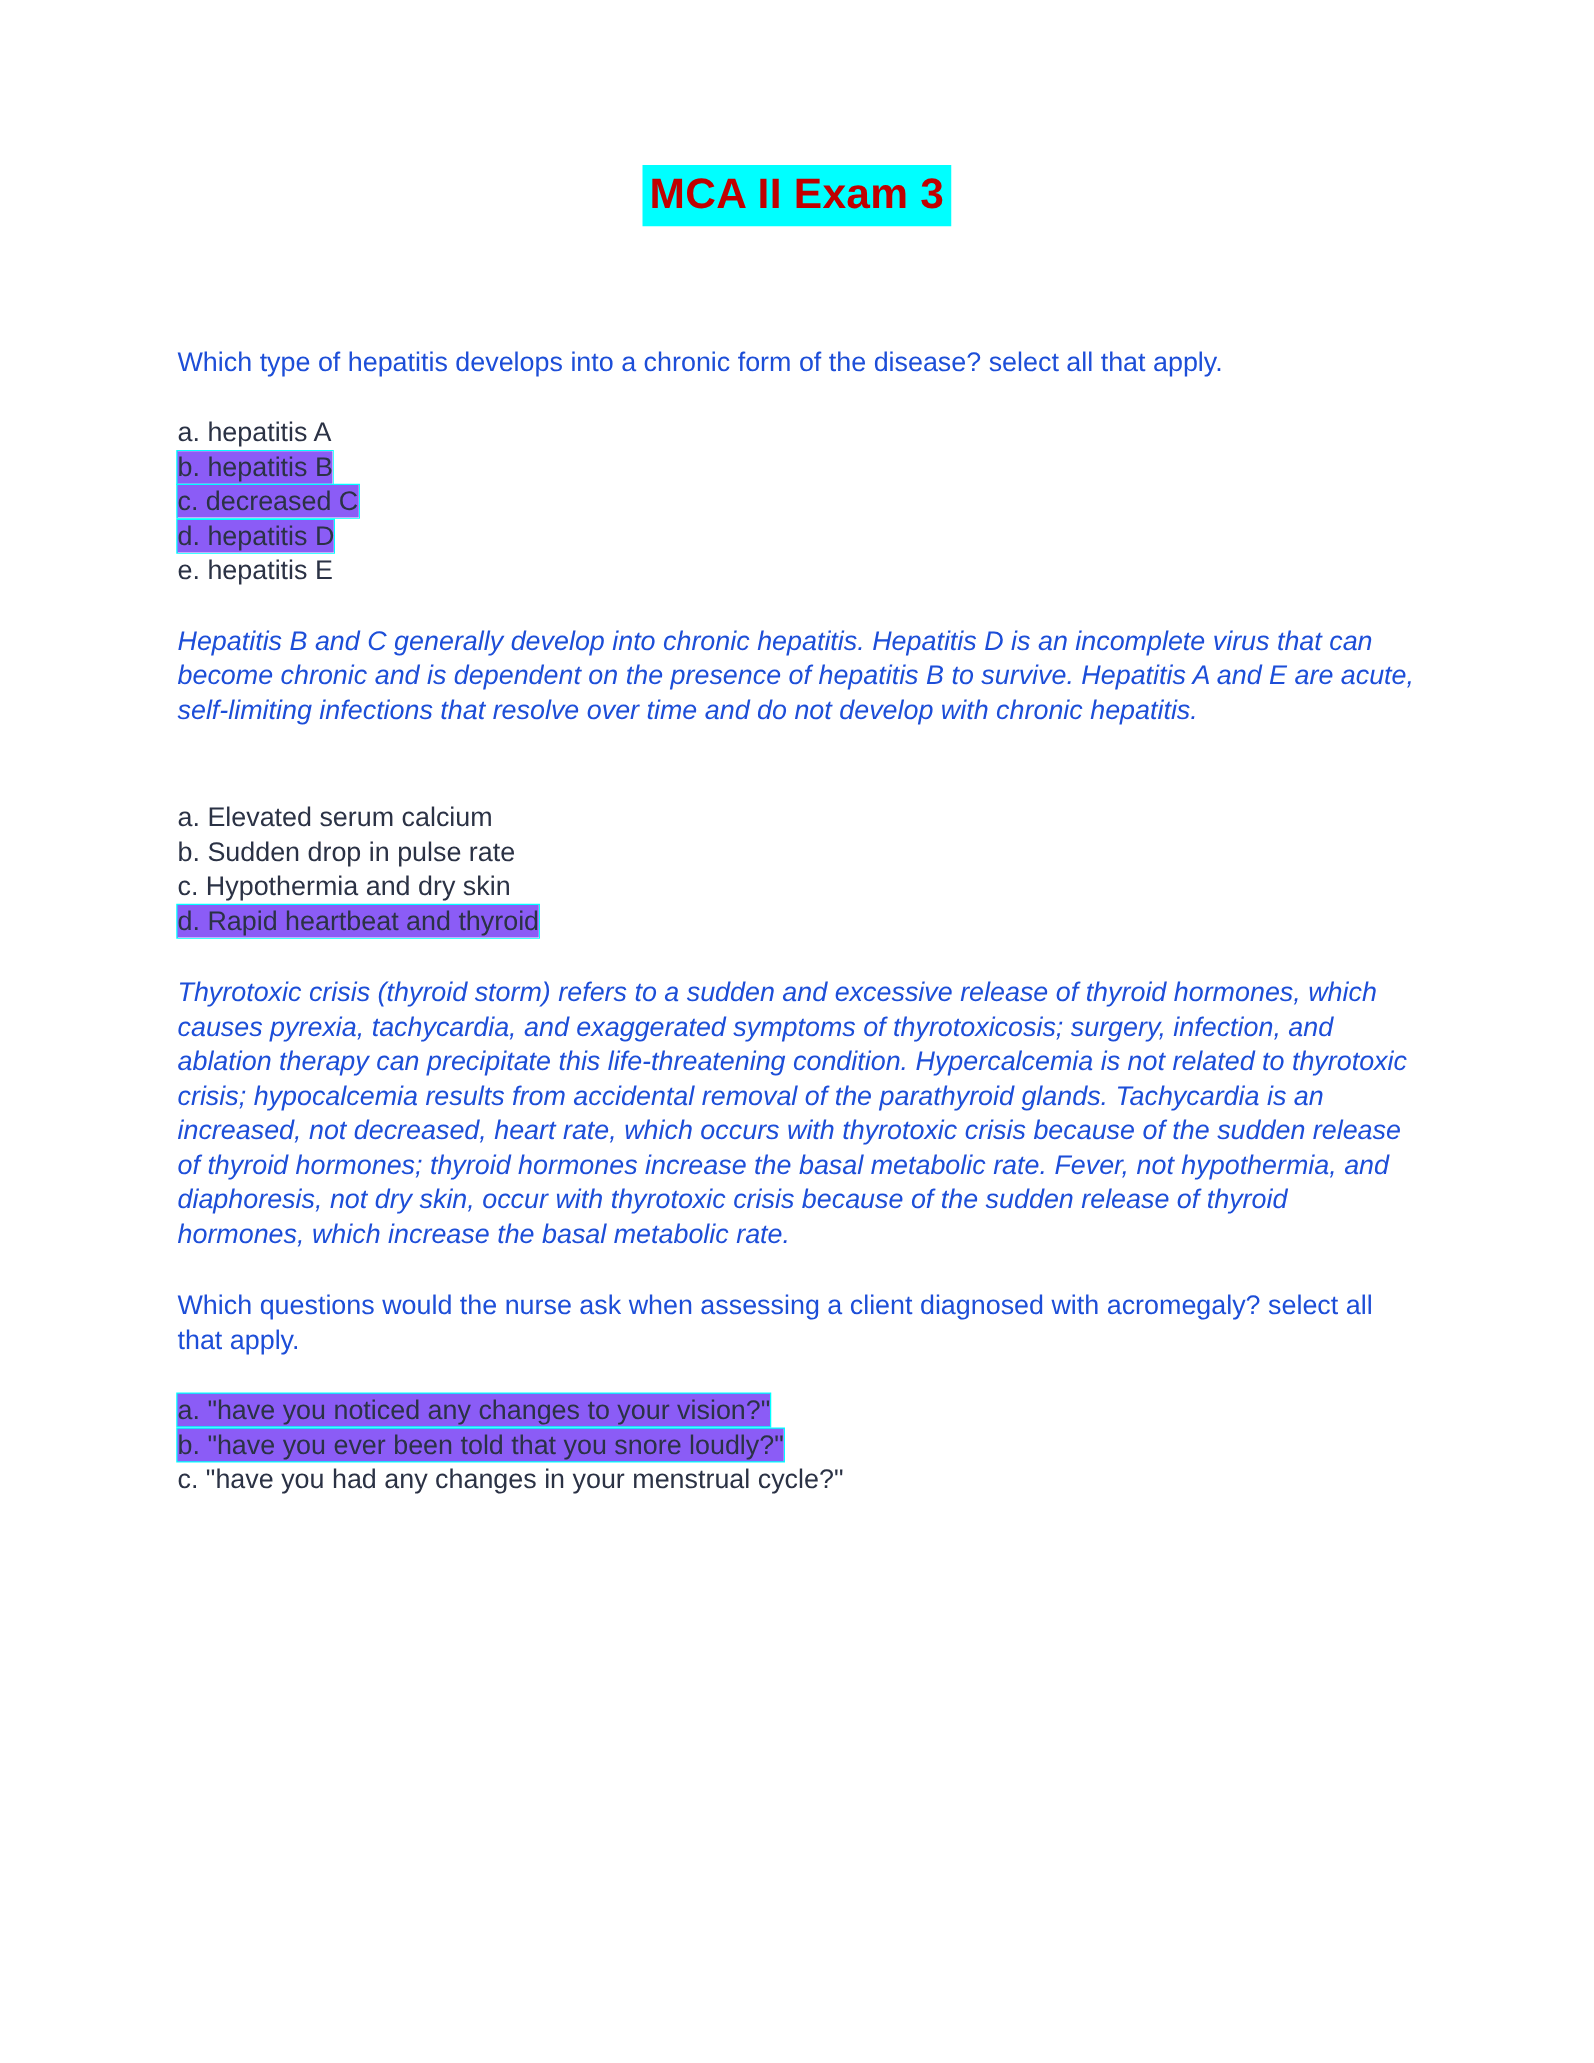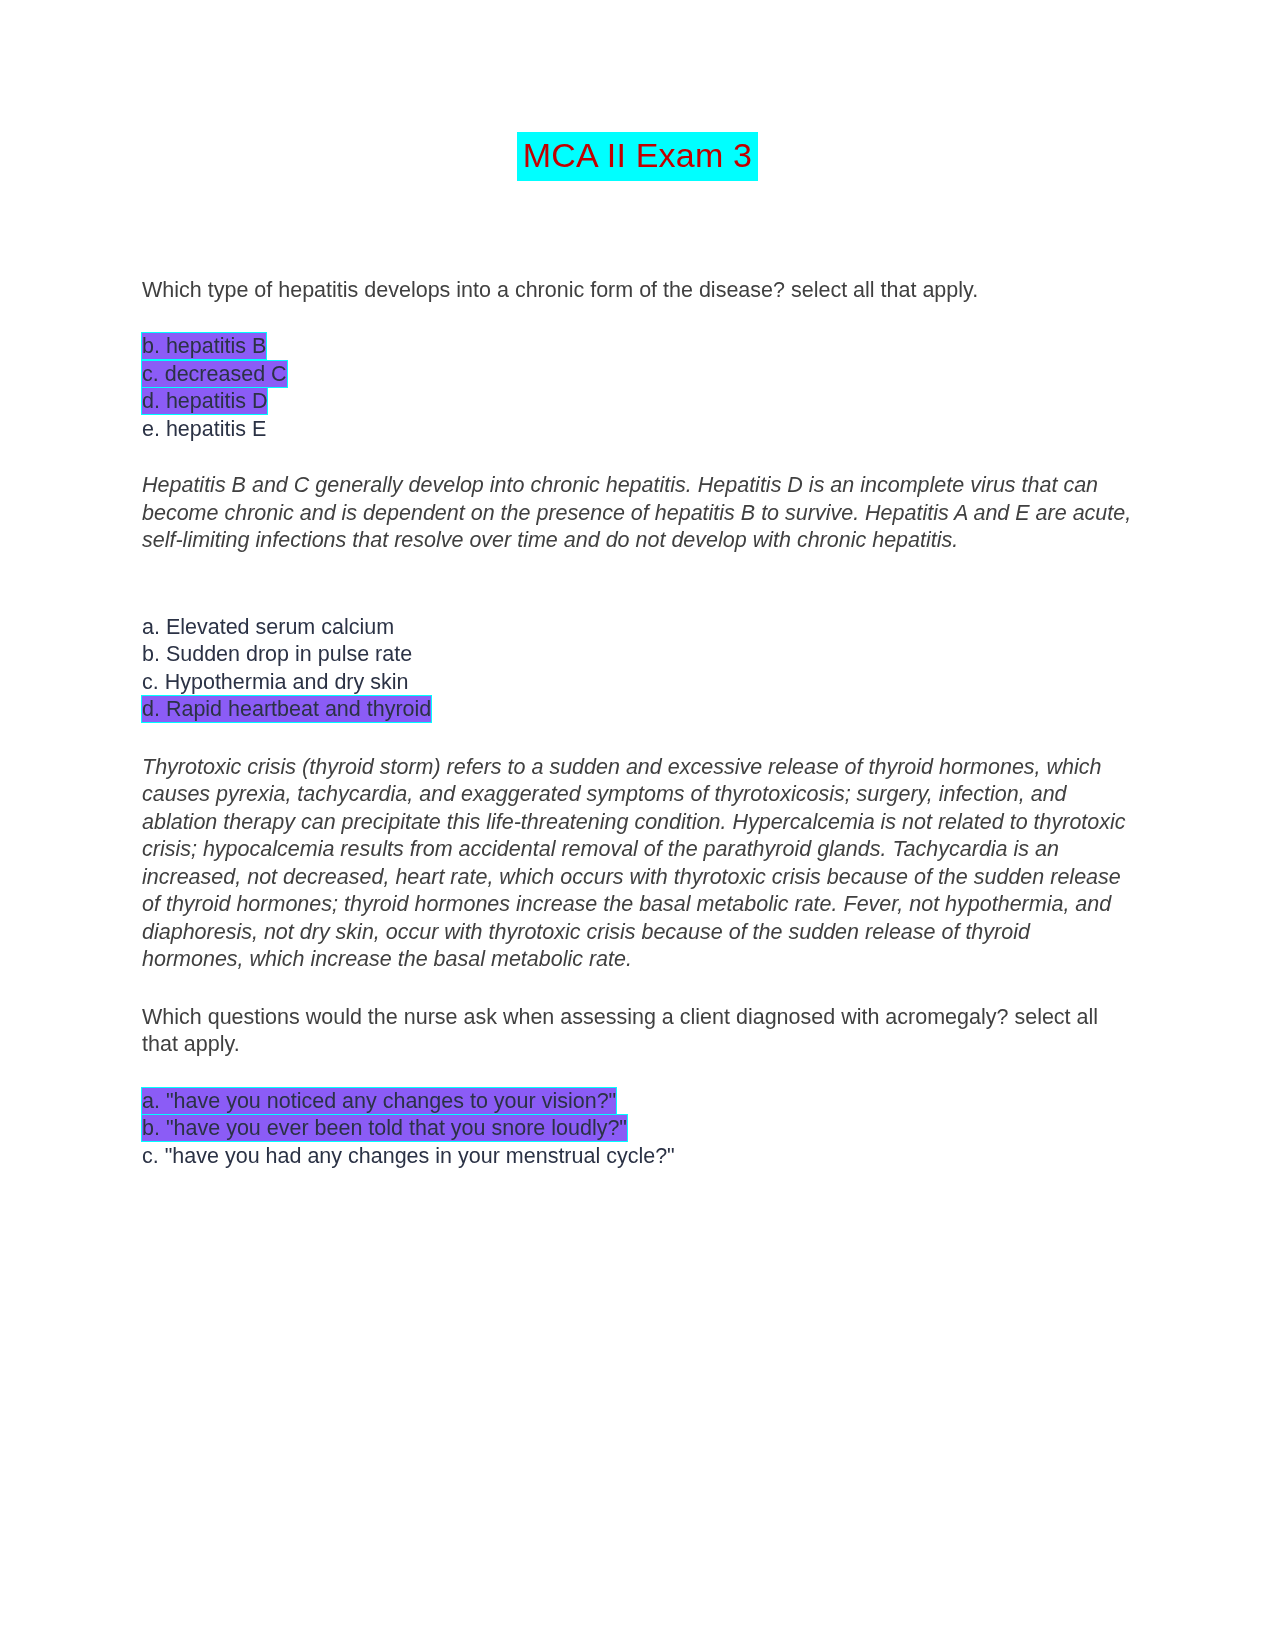--- a/index.html
+++ b/index.html
@@ -21,40 +21,40 @@
     background: #ffffff;
     box-sizing: border-box;
   }
   .title-wrap {
     text-align: center;
     padding-top: 132px;
   }
   .doc-title {
     display: inline-block;
     font-size: 34px;
-    font-weight: normal;
+    font-weight: bold;
     color: #c00000;
     background: #00ffff;
     line-height: 1.25;
     padding: 2px 6px 4px 6px;
     letter-spacing: 0.2px;
   }
   .content {
     margin: 0 auto;
     padding-left: 142px;
     padding-right: 142px;
     box-sizing: border-box;
   }
   .content.spacer-top { padding-top: 96px; }
 
   p.block {
     margin: 0;
     font-size: 21.5px;
     line-height: 27.5px;
-    color: #404040;
+    color: #1d4ed8;
   }
   p.block.italic { font-style: italic; }
   .gap-md { height: 29px; }
   .gap-lg { height: 30px; }
 
   .options {
     margin: 0;
     padding: 0;
     list-style: none;
   }
@@ -82,20 +82,21 @@
 
   <div class="title-wrap">
     <span class="doc-title">MCA II Exam 3</span>
   </div>
 
   <div class="content spacer-top">
 
     <p class="block">Which type of hepatitis develops into a chronic form of the disease? select all that apply.</p>
     <div class="gap-md"></div>
     <ul class="options">
+      <li><span>a. hepatitis A</span></li>
       <li class="hl"><span>b. hepatitis B</span></li>
       <li class="hl"><span>c. decreased C</span></li>
       <li class="hl"><span>d. hepatitis D</span></li>
       <li><span>e. hepatitis E</span></li>
     </ul>
     <div class="gap-md"></div>
     <p class="block italic">Hepatitis B and C generally develop into chronic hepatitis. Hepatitis D is an incomplete virus that can become chronic and is dependent on the presence of hepatitis B to survive. Hepatitis A and E are acute, self-limiting infections that resolve over time and do not develop with chronic hepatitis.</p>
 
     <div class="gap-lg"></div>
 

